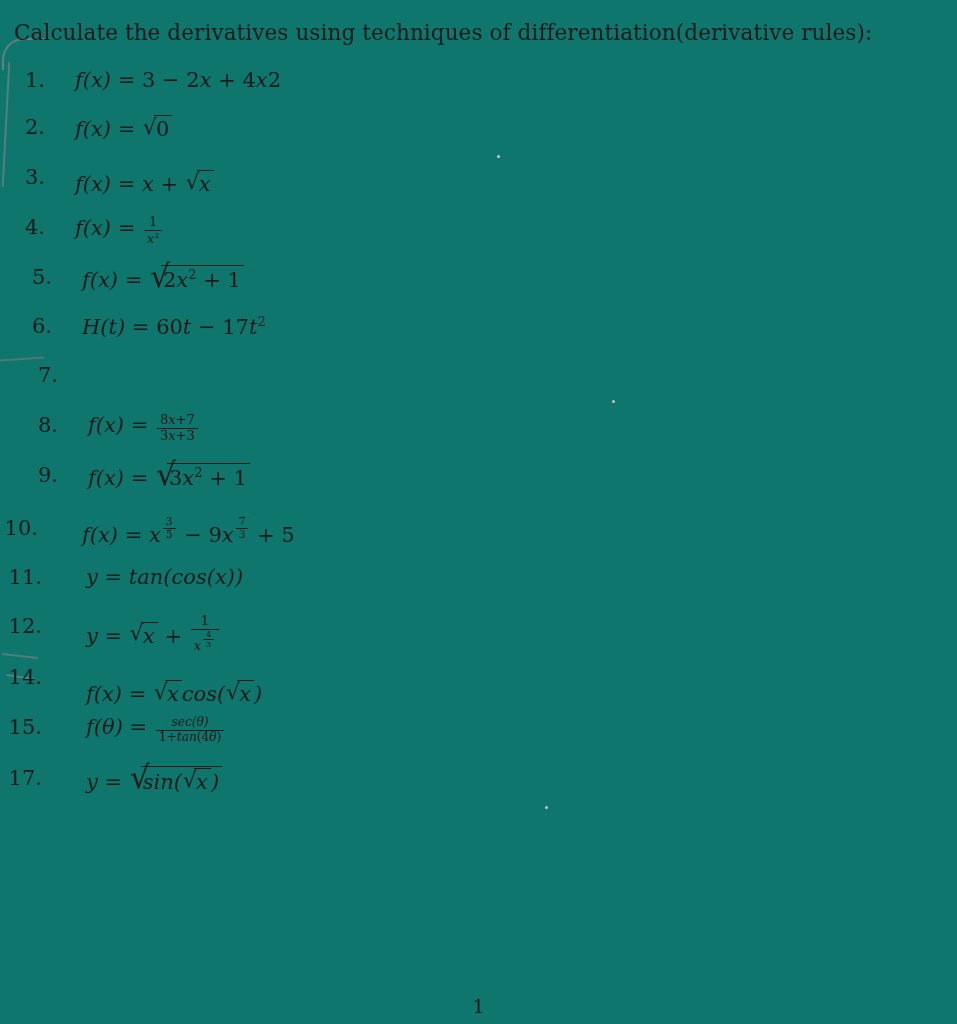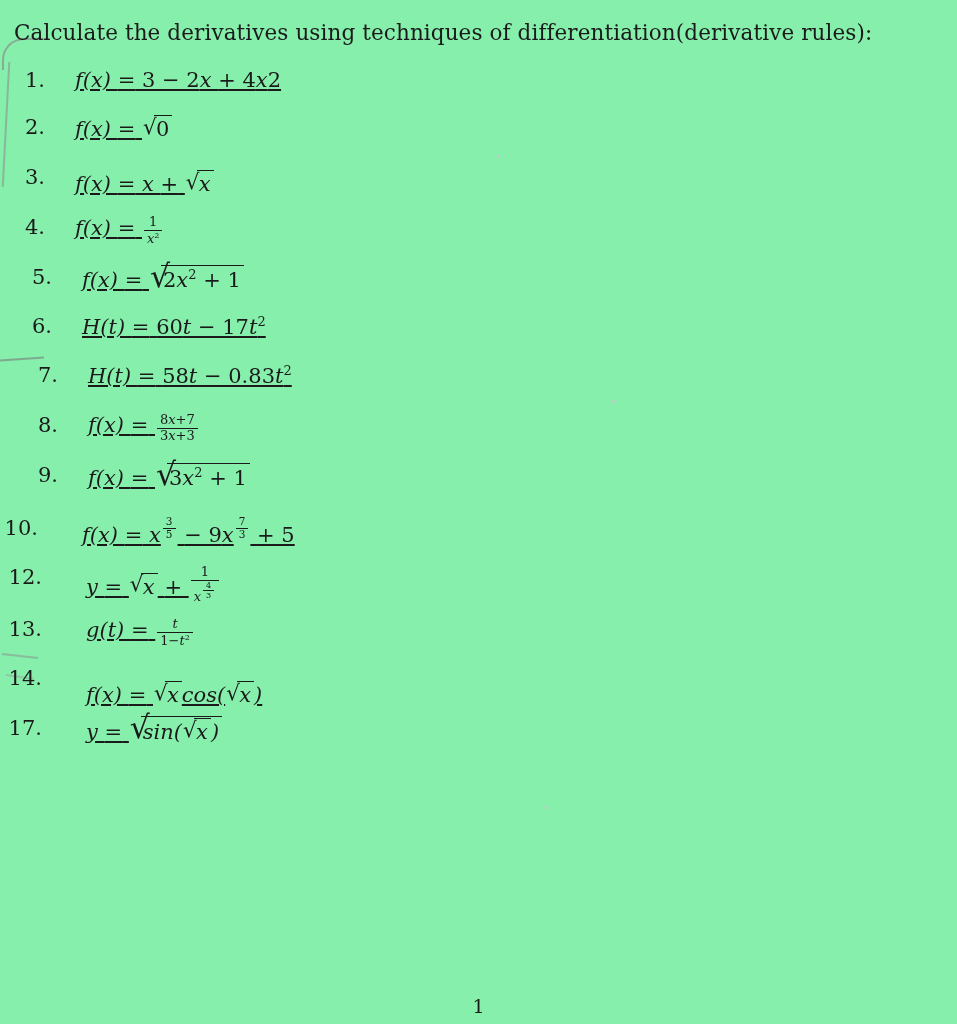--- a/index.html
+++ b/index.html
@@ -13,21 +13,21 @@
     position: relative;
     font-family: "DejaVu Serif", serif;
     color: #1a1a1a;
     overflow: hidden;
   }
 
   
   .page {
     position: absolute;
     inset: 0;
-    background: #86efac;
+    background: #0f766e;
   }
 
   .heading {
     position: absolute;
     left: 14px;
     top: 20px;
     font-size: 21.5px;
     letter-spacing: 0.1px;
     white-space: nowrap;
   }
@@ -50,21 +50,20 @@
     text-align: right;
     width: 60px;
     font-family: "DejaVu Serif", serif;
   }
 
   .expr {
     position: absolute;
     font-family: "DejaVu Serif", serif;
     font-style: italic;
     white-space: nowrap;
-    text-decoration: underline;
   }
 
   .up { font-style: normal; }
 
   
   .frac {
     display: inline-block;
     vertical-align: -0.55em;
     text-align: center;
     font-size: 0.62em;
@@ -202,54 +201,57 @@
       <span class="expr" style="left:82px; top:4px;">f(x) <span class="up">=</span> <span class="sqrt tallsqrt"><span class="rad">√</span><span class="body"><span class="up">2</span>x<span class="sup">2</span> <span class="up">+ 1</span></span></span></span>
     </div>
 
     <div class="prob" style="height:48px">
       <span class="num" style="left:-8px; top:4px;">6.</span>
       <span class="expr" style="left:82px; top:4px;">H(t) <span class="up">=</span> <span class="up">60</span>t <span class="up">− 17</span>t<span class="sup">2</span></span>
     </div>
 
     <div class="prob" style="height:49px">
       <span class="num" style="left:-2px; top:5px;">7.</span>
-      <span class="expr" style="left:88px; top:5px;">H(t) <span class="up">=</span> <span class="up">58</span>t <span class="up">− 0.83</span>t<span class="sup">2</span></span>
     </div>
 
     <div class="prob" style="height:52px">
       <span class="num" style="left:-2px; top:6px;">8.</span>
       <span class="expr" style="left:88px; top:6px;">f(x) <span class="up">=</span> <span class="frac"><span class="top"><span class="up">8</span>x<span class="up">+7</span></span><span class="bot"><span class="up">3</span>x<span class="up">+3</span></span></span></span>
     </div>
 
     <div class="prob" style="height:51px">
       <span class="num" style="left:-2px; top:4px;">9.</span>
       <span class="expr" style="left:88px; top:4px;">f(x) <span class="up">=</span> <span class="sqrt tallsqrt"><span class="rad">√</span><span class="body"><span class="up">3</span>x<span class="sup">2</span> <span class="up">+ 1</span></span></span></span>
     </div>
 
     <div class="prob" style="height:49px">
       <span class="num" style="left:-22px; top:6px;">10.</span>
       <span class="expr" style="left:82px; top:6px;">f(x) <span class="up">=</span> x<span class="frac" style="vertical-align:0.45em; font-size:0.5em;"><span class="top up">3</span><span class="bot up">5</span></span> <span class="up">− 9</span>x<span class="frac" style="vertical-align:0.45em; font-size:0.5em;"><span class="top up">7</span><span class="bot up">3</span></span> <span class="up">+ 5</span></span>
     </div>
 
+    <div class="prob" style="height:49px">
+      <span class="num" style="left:-18px; top:6px;">11.</span>
+      <span class="expr" style="left:86px; top:6px;">y <span class="up">=</span> tan(cos(x))</span>
+    </div>
 
     <div class="prob" style="height:52px">
       <span class="num" style="left:-18px; top:6px;">12.</span>
       <span class="expr" style="left:86px; top:6px;">y <span class="up">=</span> <span class="sqrt"><span class="rad">√</span><span class="body">x</span></span> <span class="up">+</span> <span class="frac"><span class="top up">1</span><span class="bot">x<span class="frac" style="vertical-align:0.4em; font-size:0.62em;"><span class="top up">4</span><span class="bot up">3</span></span></span></span></span>
     </div>
 
-    <div class="prob" style="height:50px">
-      <span class="num" style="left:-18px; top:6px;">13.</span>
-      <span class="expr" style="left:86px; top:6px;">g(t) <span class="up">=</span> <span class="frac"><span class="top">t</span><span class="bot"><span class="up">1−</span>t<span class="sup">2</span></span></span></span>
-    </div>
 
     <div class="prob" style="height:49px">
       <span class="num" style="left:-18px; top:5px;">14.</span>
       <span class="expr" style="left:86px; top:20px;">f(x) <span class="up">=</span> <span class="sqrt"><span class="rad">√</span><span class="body">x</span></span>cos(<span class="sqrt"><span class="rad">√</span><span class="body">x</span></span>)</span>
     </div>
 
+    <div class="prob" style="height:51px">
+      <span class="num" style="left:-18px; top:6px;">15.</span>
+      <span class="expr" style="left:86px; top:6px;">f(<span style="font-style:italic;">θ</span>) <span class="up">=</span> <span class="frac" style="font-size:0.58em;"><span class="top">sec(θ)</span><span class="bot"><span class="up">1+</span>tan<span class="up">(4</span>θ<span class="up">)</span></span></span></span>
+    </div>
 
 
     <div class="prob" style="height:49px">
       <span class="num" style="left:-18px; top:6px;">17.</span>
       <span class="expr" style="left:86px; top:6px;">y <span class="up">=</span> <span class="sqrt tallsqrt"><span class="rad">√</span><span class="body">sin(<span class="sqrt"><span class="rad">√</span><span class="body">x</span></span>)</span></span></span>
     </div>
 
   </div>
 
   <div class="pagenum">1</div>

